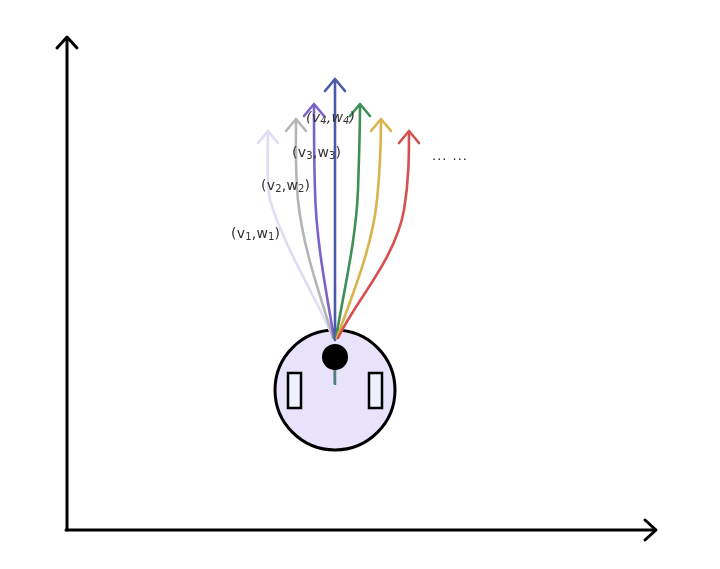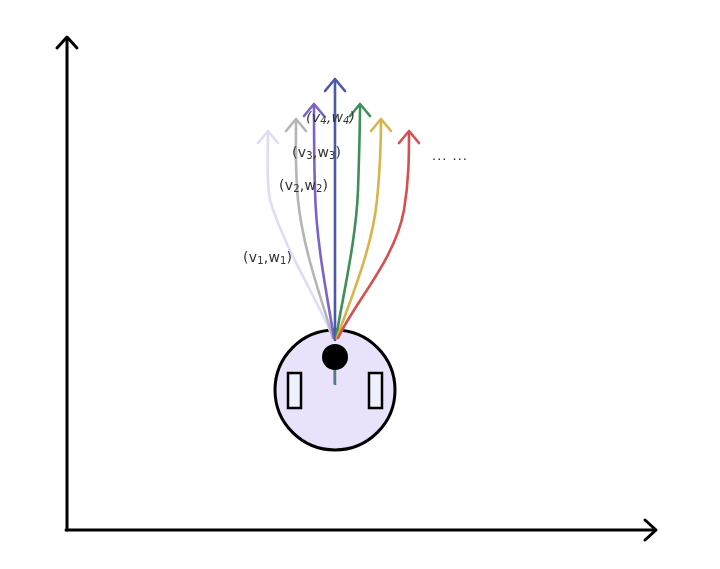--- a/index.html
+++ b/index.html
@@ -50,21 +50,21 @@
     <path stroke="#d9b44a" d="M337,338 C350,300 372,250 377,200 C380,170 381,145 381,120"></path>
     <polyline stroke="#d9b44a" points="371,131 381,119 391,131"></polyline>
 
     <path stroke="#d65050" d="M338,338 C356,300 395,260 404,210 C409,180 409,155 409,132"></path>
     <polyline stroke="#d65050" points="399,143 409,131 419,143"></polyline>
   </g>
 
   <circle cx="335" cy="357" r="13" fill="#000"></circle>
 </svg>
 
-<div class="label" style="left:243px; top:225px;margin-top:24px;">(<span>v</span><sub>1</sub>,<span>w</span><sub>1</sub>)</div>
+<div class="label" style="left:231px; top:225px;">(<span>v</span><sub>1</sub>,<span>w</span><sub>1</sub>)</div>
 
-<div class="label" style="left:279px; top:177px;">(<span>v</span><sub>2</sub>,<span>w</span><sub>2</sub>)</div>
+<div class="label" style="left:261px; top:177px;">(<span>v</span><sub>2</sub>,<span>w</span><sub>2</sub>)</div>
 
 <div class="label" style="left:280px; top:144px;margin-left:12px;">(<span>v</span><sub>3</sub>,<span>w</span><sub>3</sub>)</div>
 
 <div class="label" style="left:306px; top:109px;font-style:italic;">(<span>v</span><sub>4</sub>,<span>w</span><sub>4</sub>)</div>
 
 <div class="dots" style="left:432px; top:148px;">... ...</div>
 
 </body></html>

